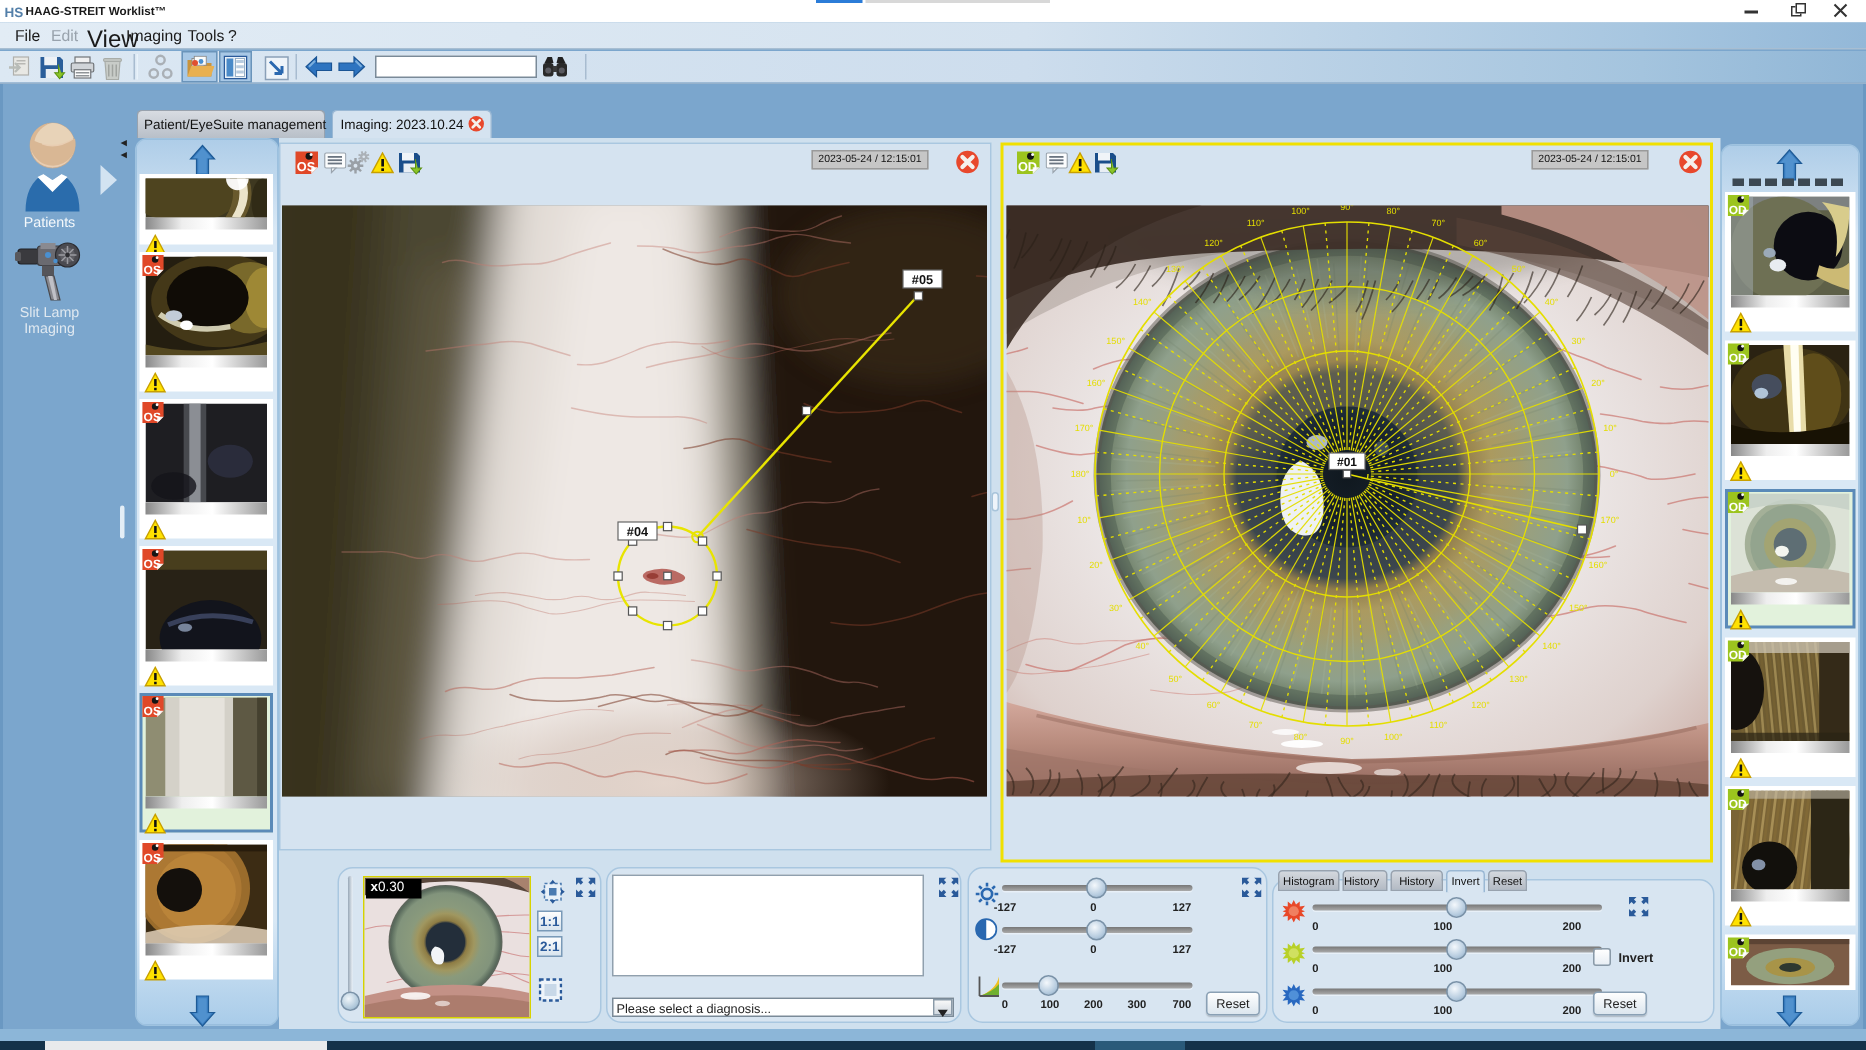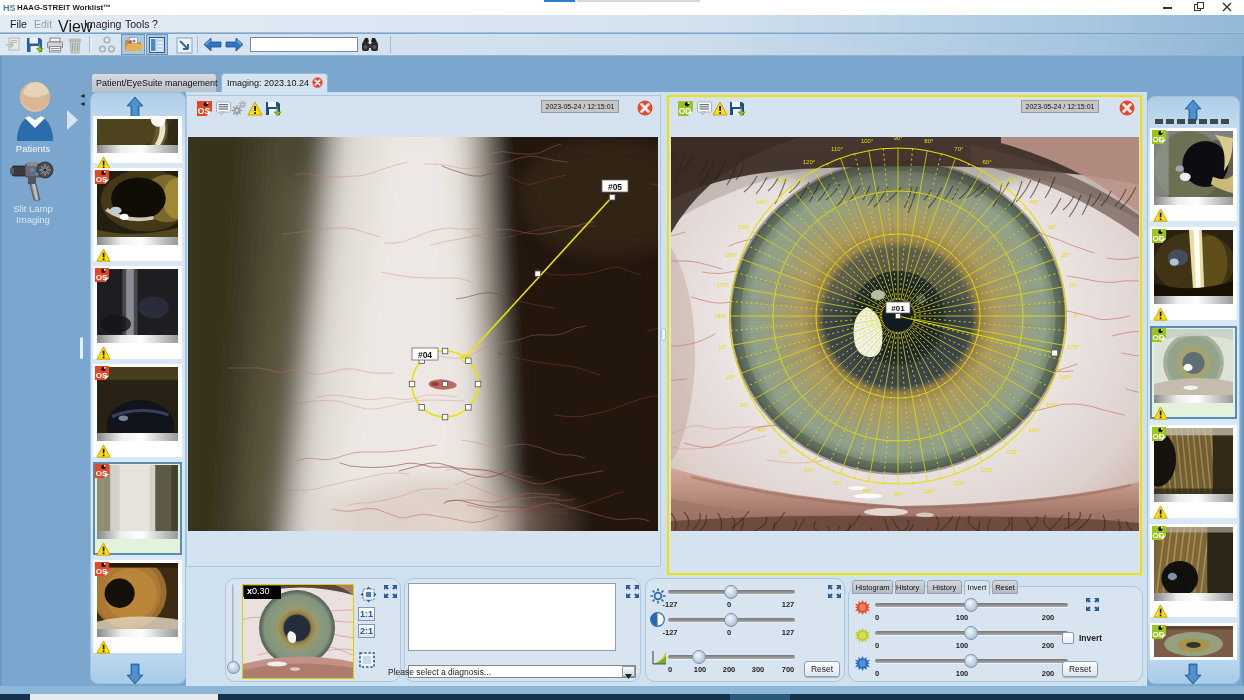--- a/index.html
+++ b/index.html
@@ -1080,21 +1080,21 @@
   </svg>
 <div class="rpanel" style="left:404px;top:578px;width:237px;height:104px"></div>
 <div class="abs" style="left:408px;top:583px;width:208px;height:68px;background:#fff;border:1px solid #90a0ae"></div>
 <svg style="position:absolute;left:626px;top:585px" width="13" height="13" viewBox="0 0 13 13">
     <path d="M 0 0 h 5 l -1.7 1.7 l 1.5 1.5 l -1.6 1.6 l -1.5 -1.5 L 0 5 Z" fill="#2a5a9a"></path>
     <path d="M 13 0 v 5 l -1.7 -1.7 l -1.5 1.5 l -1.6 -1.6 l 1.5 -1.5 L 8 0 Z" fill="#2a5a9a"></path>
     <path d="M 0 13 v -5 l 1.7 1.7 l 1.5 -1.5 l 1.6 1.6 l -1.5 1.5 L 5 13 Z" fill="#2a5a9a"></path>
     <path d="M 13 13 h -5 l 1.7 -1.7 l -1.5 -1.5 l 1.6 -1.6 l 1.5 1.5 L 13 8 Z" fill="#2a5a9a"></path>
   </svg>
 <div class="abs" style="left:408px;top:665px;width:228px;height:13px;background:#fff;border:1px solid #7a8a98"></div>
-<div class="abs" style="left:388px;top:667px;font-size:8.5px;color:#222">Please select a diagnosis...</div>
+<div class="abs" style="left:411px;top:667px;font-size:8.5px;color:#222">Please select a diagnosis...</div>
 <div class="abs" style="left:622px;top:666px;width:13px;height:11px;background:linear-gradient(#f8f8f8,#d0d8e0);border:1px solid #8a9aa8;text-align:center"><svg width="7" height="5" viewBox="0 0 7 5" style="vertical-align:2px">
       <path d="M 0 0 h 7 l -3.5 5 Z" fill="#222"></path>
     </svg></div>
 <div class="rpanel" style="left:645px;top:578px;width:200px;height:104px"></div>
 <svg class="abs" style="left:650px;top:588px" width="16" height="16" viewBox="0 0 16 16">
 <circle cx="8" cy="8" r="3.4" fill="none" stroke="#2a68b0" stroke-width="1.8"></circle>
 <g stroke="#2a68b0" stroke-width="1.7">
       <path d="M 8 0.5 V 3 M 8 13 V 15.5 M 0.5 8 H 3 M 13 8 H 15.5 M 2.7 2.7 L 4.5 4.5 M 11.5 11.5 L 13.3 13.3 M 13.3 2.7 L 11.5 4.5 M 4.5 11.5 L 2.7 13.3"></path>
     </g>
   </svg>

